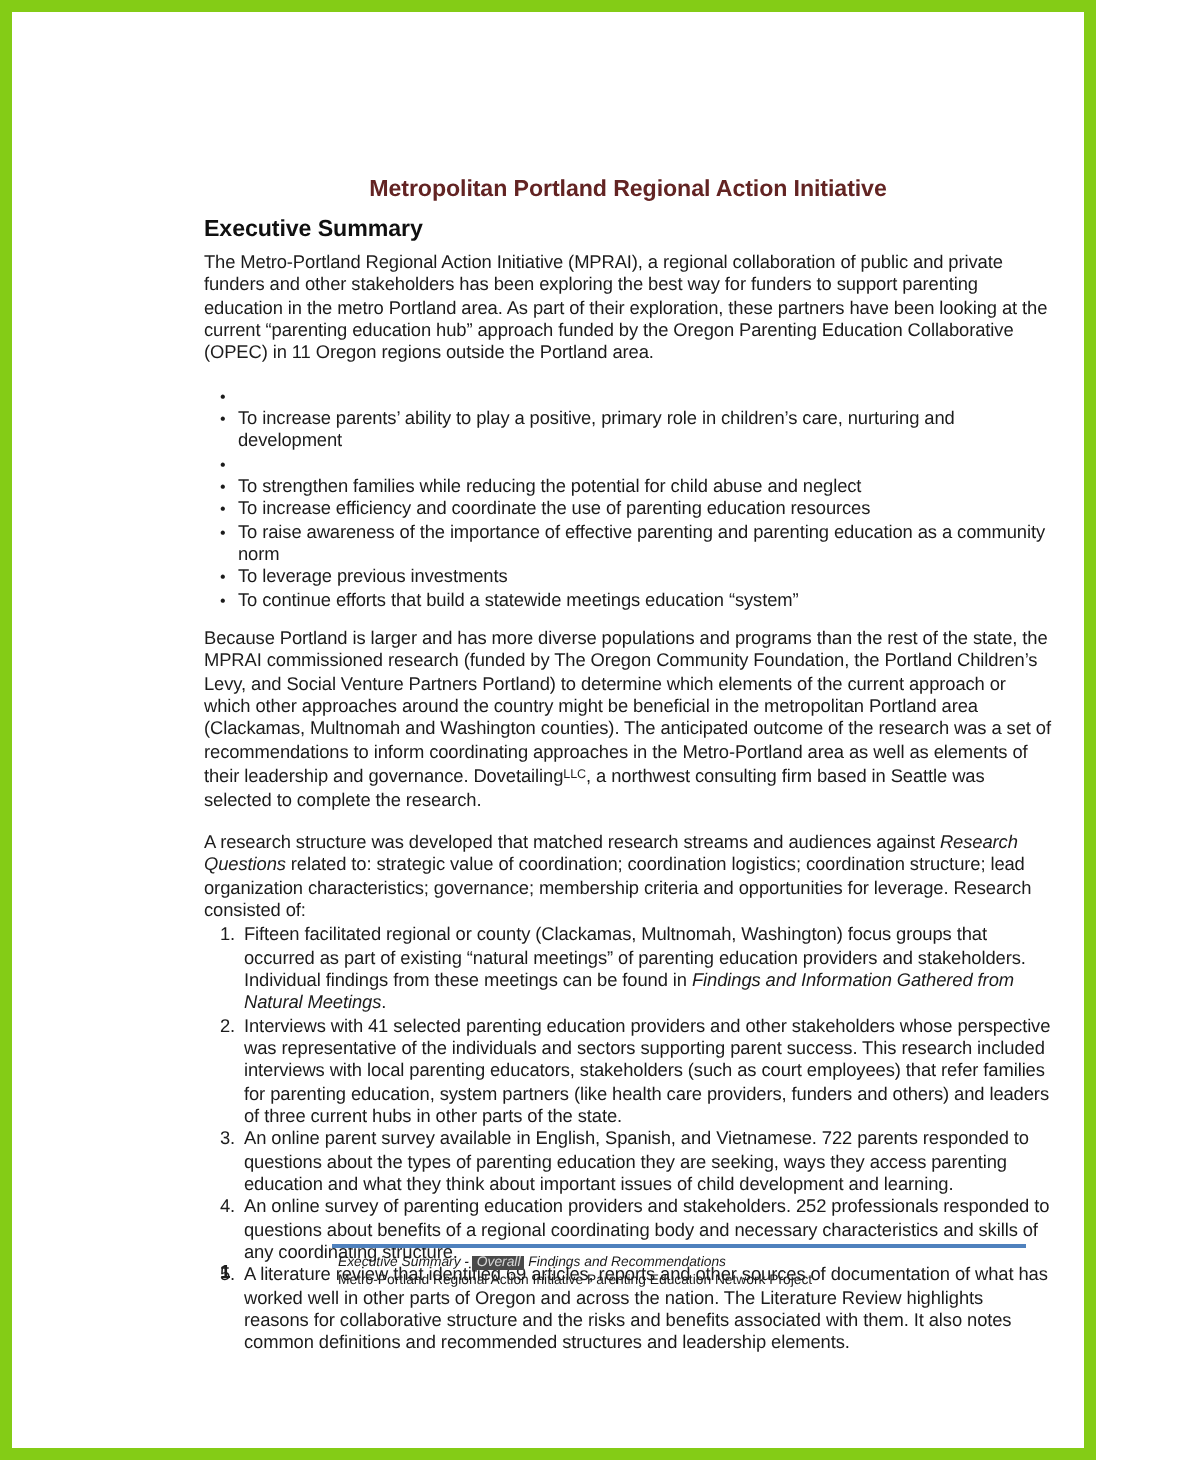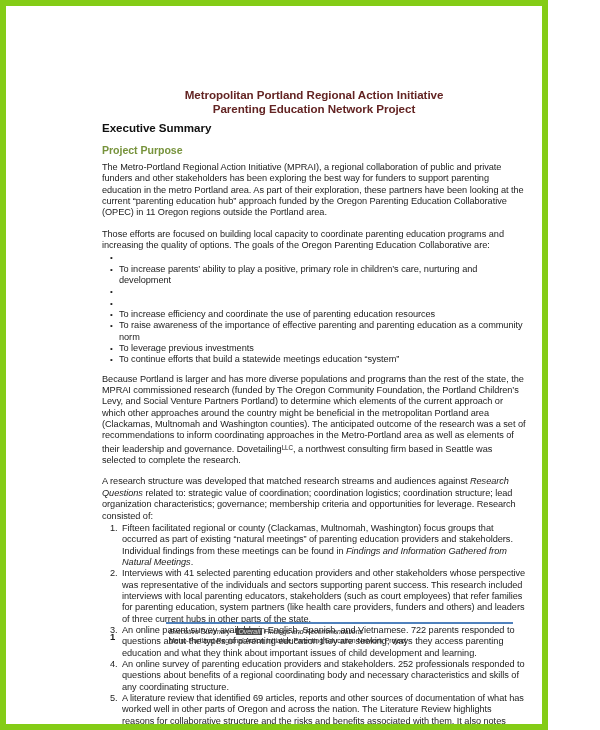--- a/index.html
+++ b/index.html
@@ -31,41 +31,39 @@
   .hl { background:#4a4a4a; color:#d8d8d8; padding:0 2px; }
 </style>
 </head>
 <body>
 
 <div class="page">
   <div class="content">
 
     <div class="doc-title">
       <div>Metropolitan Portland Regional Action Initiative</div>
-      <div>Parenting Education Network Project</div>
     </div>
     <div class="doc-subtitle">Executive Summary</div>
 
-    <div class="sec-heading">Project Purpose</div>
     <p class="para">The Metro-Portland Regional Action Initiative (MPRAI), a regional collaboration of public and private funders and other stakeholders has been exploring the best way for funders to support parenting education in the metro Portland area. As part of their exploration, these partners have been looking at the current “parenting education hub” approach funded by the Oregon Parenting Education Collaborative (OPEC) in 11 Oregon regions outside the Portland area.</p>
-    <p class="para tight">Those efforts are focused on building local capacity to coordinate parenting education programs and increasing the quality of options.  The goals of the Oregon Parenting Education Collaborative are:</p>
 
     <ul class="goals">
       <li>
           <span class="blt">•</span>
         </li>
       <li>
           <span class="blt">•</span>
           <span>To increase parents’ ability to play a positive, primary role in children’s care, nurturing and development</span>
         </li>
       <li>
           <span class="blt">•</span>
         </li>
       <li>
           <span class="blt">•</span>
+          <span>To strengthen families while reducing the potential for child abuse and neglect</span>
         </li>
       <li>
           <span class="blt">•</span>
           <span>To increase efficiency and coordinate the use of parenting education resources</span>
         </li>
       <li>
           <span class="blt">•</span>
           <span>To raise awareness of the importance of effective parenting and parenting education as a community norm</span>
         </li>
       <li>

